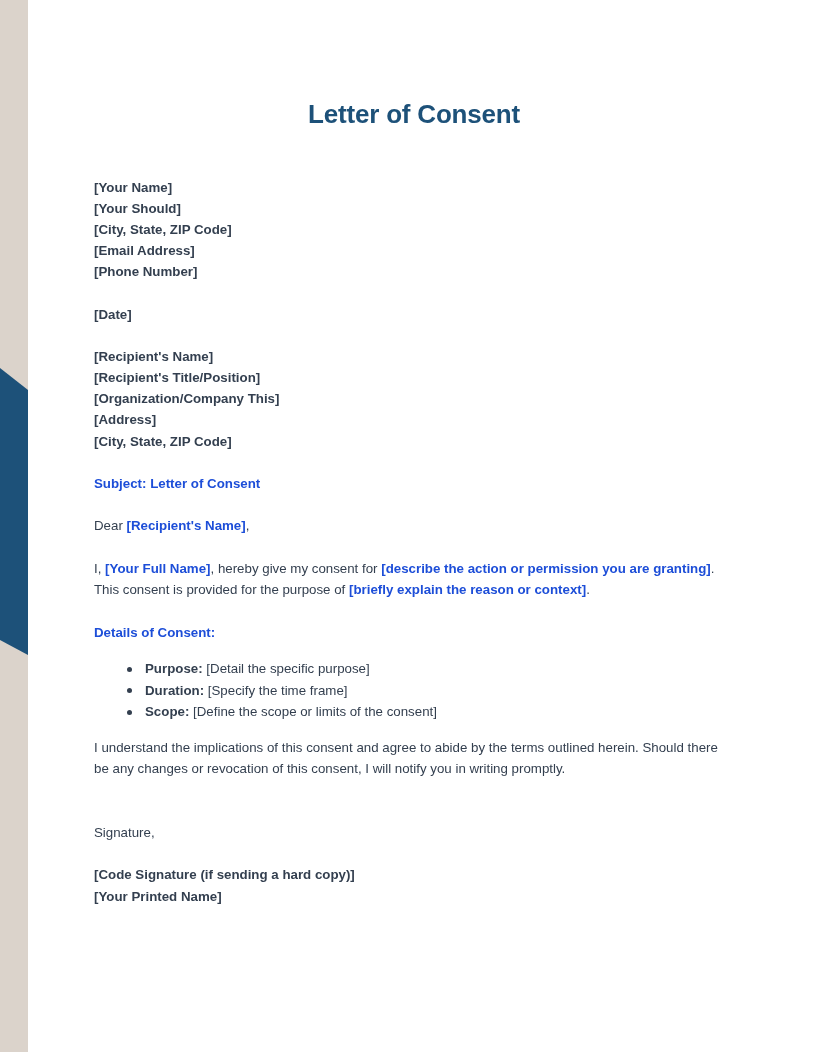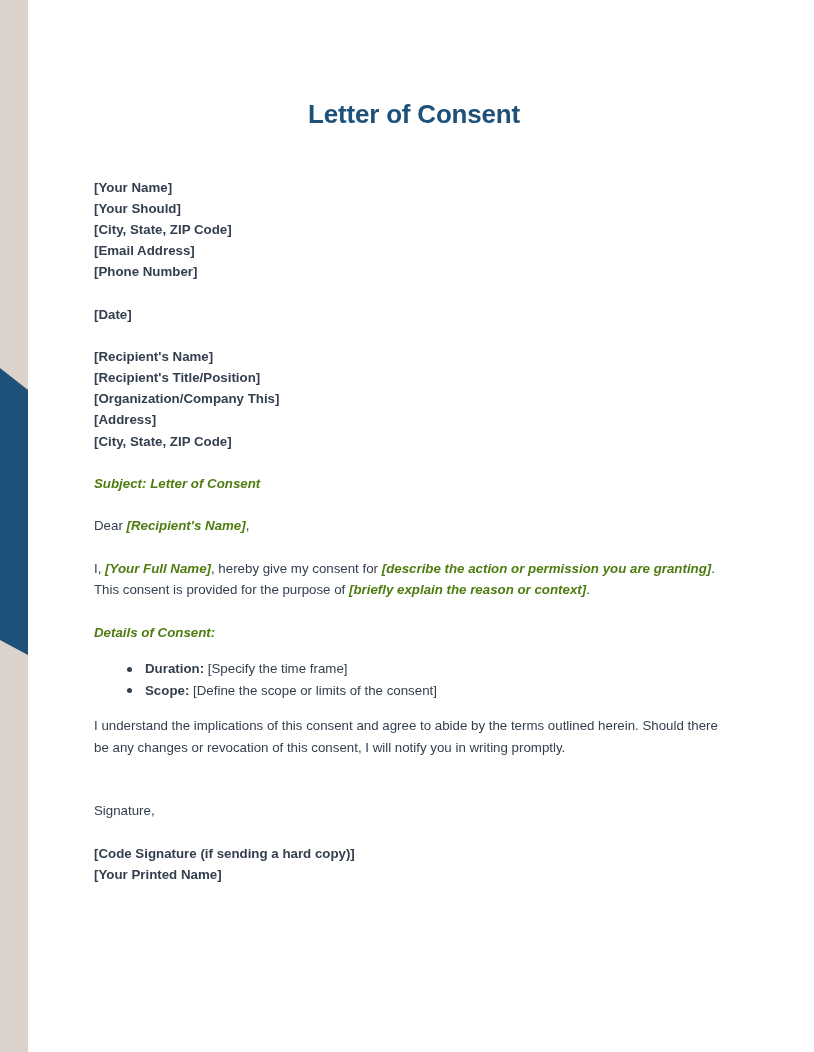--- a/index.html
+++ b/index.html
@@ -68,21 +68,21 @@
     line-height: 21.2px;
   }
   .addr-line { display: block; white-space: nowrap; }
 
   .para {
     color: #333f4f;
     font-size: 13.3px;
     line-height: 21.5px;
     margin: 0;
   }
-  .para b, .bold { font-weight: bold; color: #4d7c0f; font-style: italic; }
+  .para b, .bold { font-weight: bold; color: #1d4ed8; }
 
   .gap-sm { height: 21px; }
   .gap-md { height: 21px; }
 
   .bullets {
     margin: 0;
     padding: 0;
     list-style: none;
   }
   .bullet-item {
@@ -162,20 +162,25 @@
 
     <p class="para"><span>I, </span><b>[Your Full Name]</b><span>, hereby give my consent for </span><b>[describe the action or permission you are granting]</b><span>. This consent is provided for the purpose of </span><b>[briefly explain the reason or context]</b><span>.</span></p>
 
     <div class="gap-md"></div>
 
     <p class="para bold">Details of Consent:</p>
 
     <div style="height:15px"></div>
 
     <ul class="bullets">
+      <li class="bullet-item">
+        <span class="bullet-dot"></span>
+        <b>Purpose:</b>
+        <span>[Detail the specific purpose]</span>
+      </li>
       <li class="bullet-item">
         <span class="bullet-dot"></span>
         <b>Duration:</b>
         <span>[Specify the time frame]</span>
       </li>
       <li class="bullet-item">
         <span class="bullet-dot"></span>
         <b>Scope:</b>
         <span>[Define the scope or limits of the consent]</span>
       </li>

